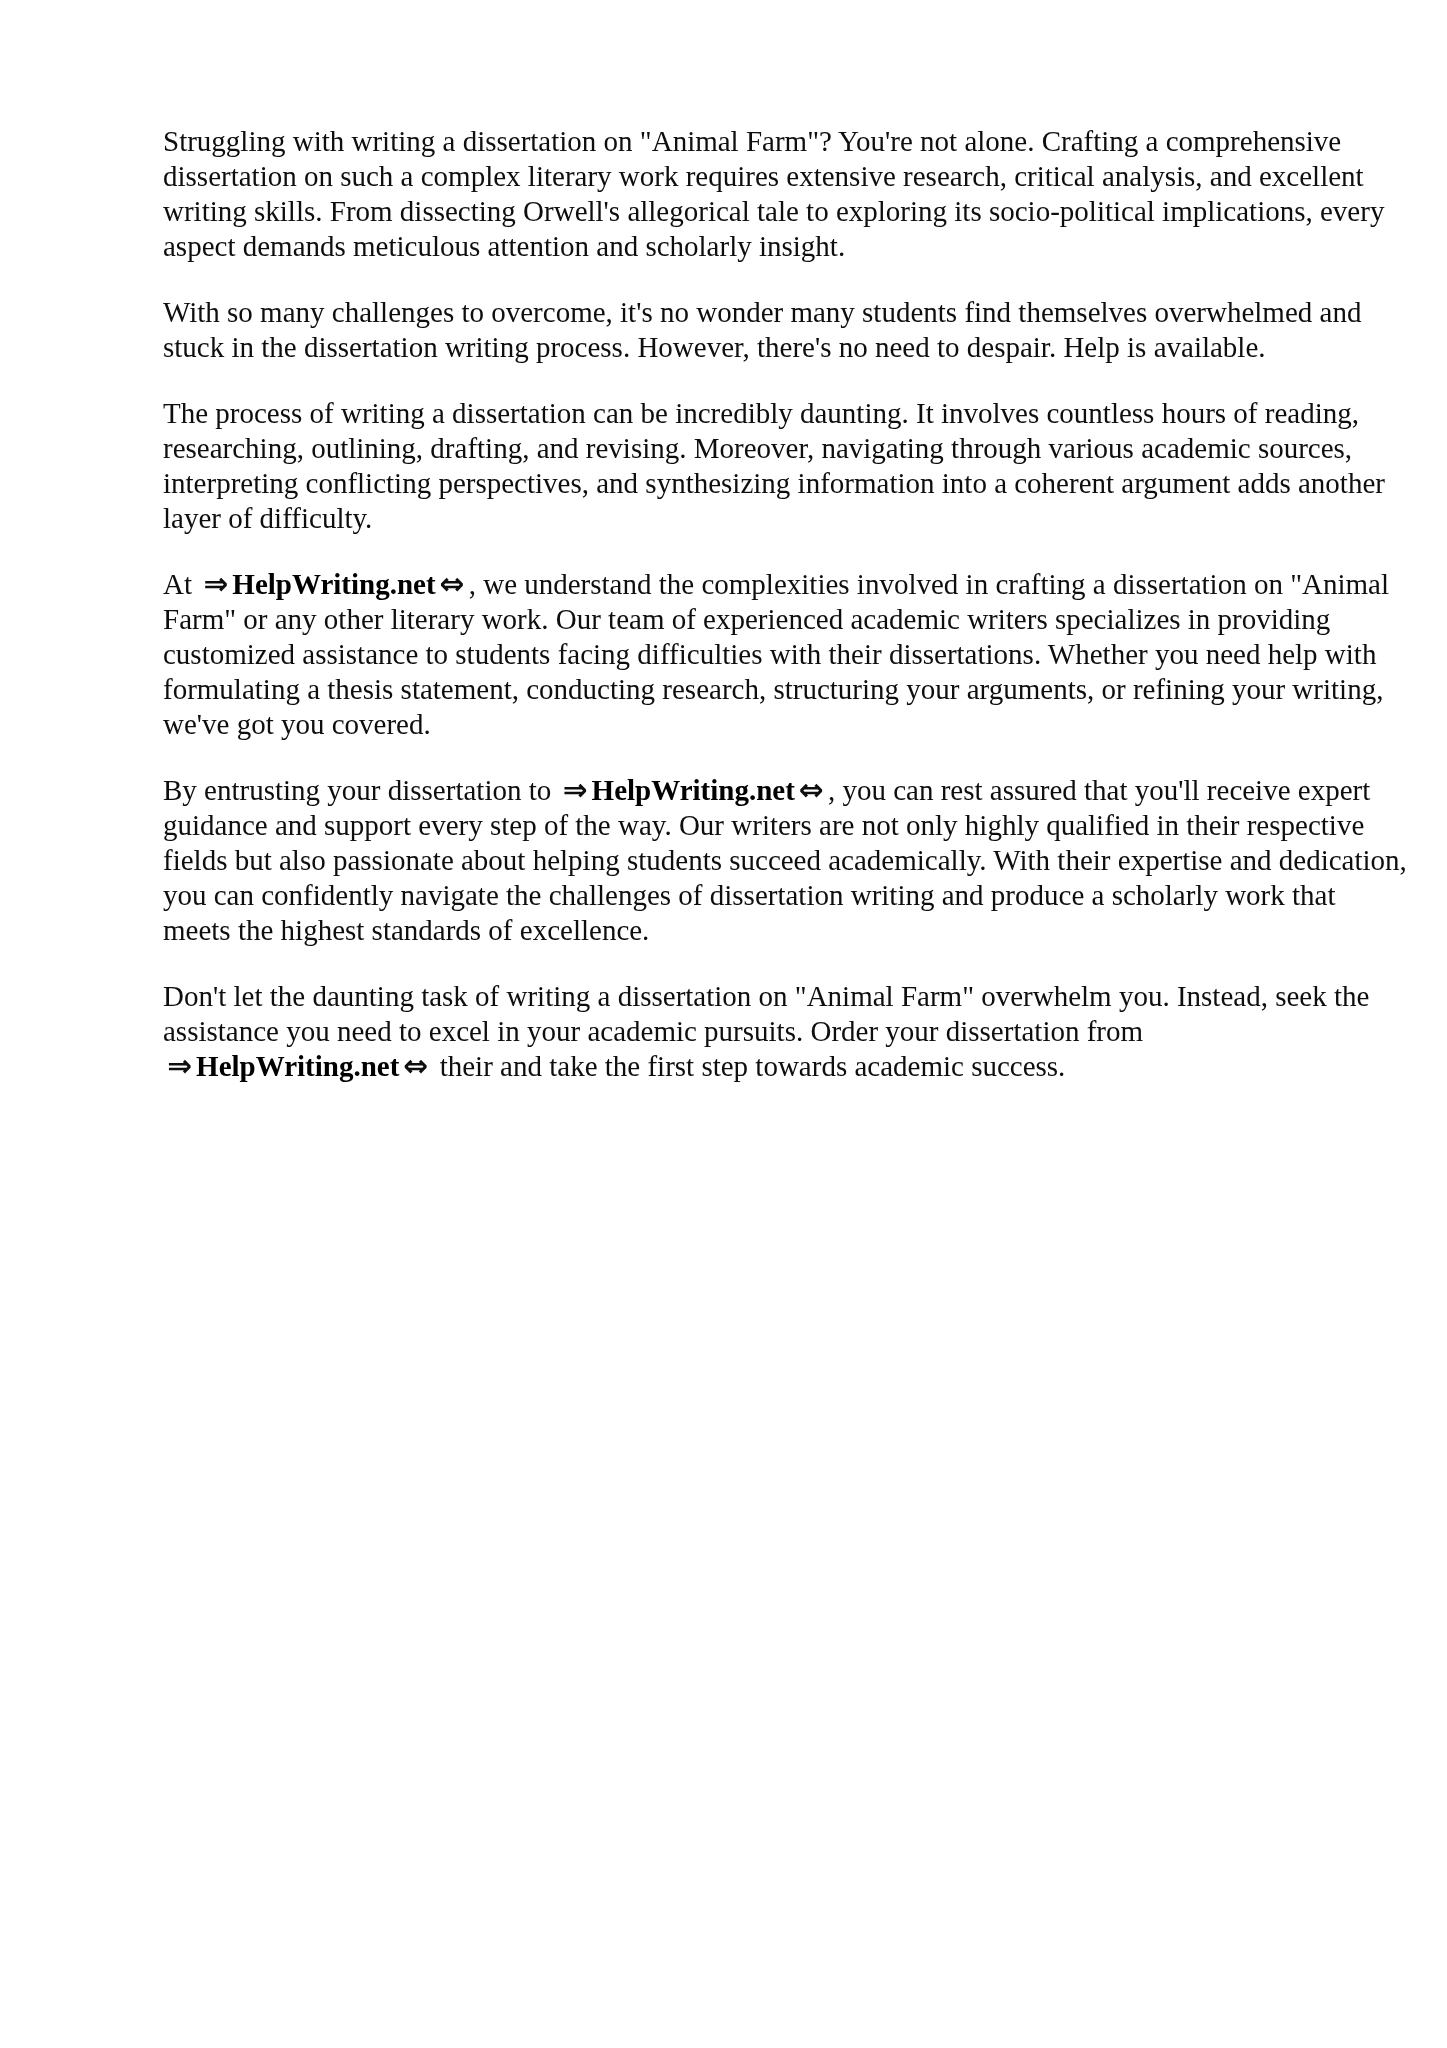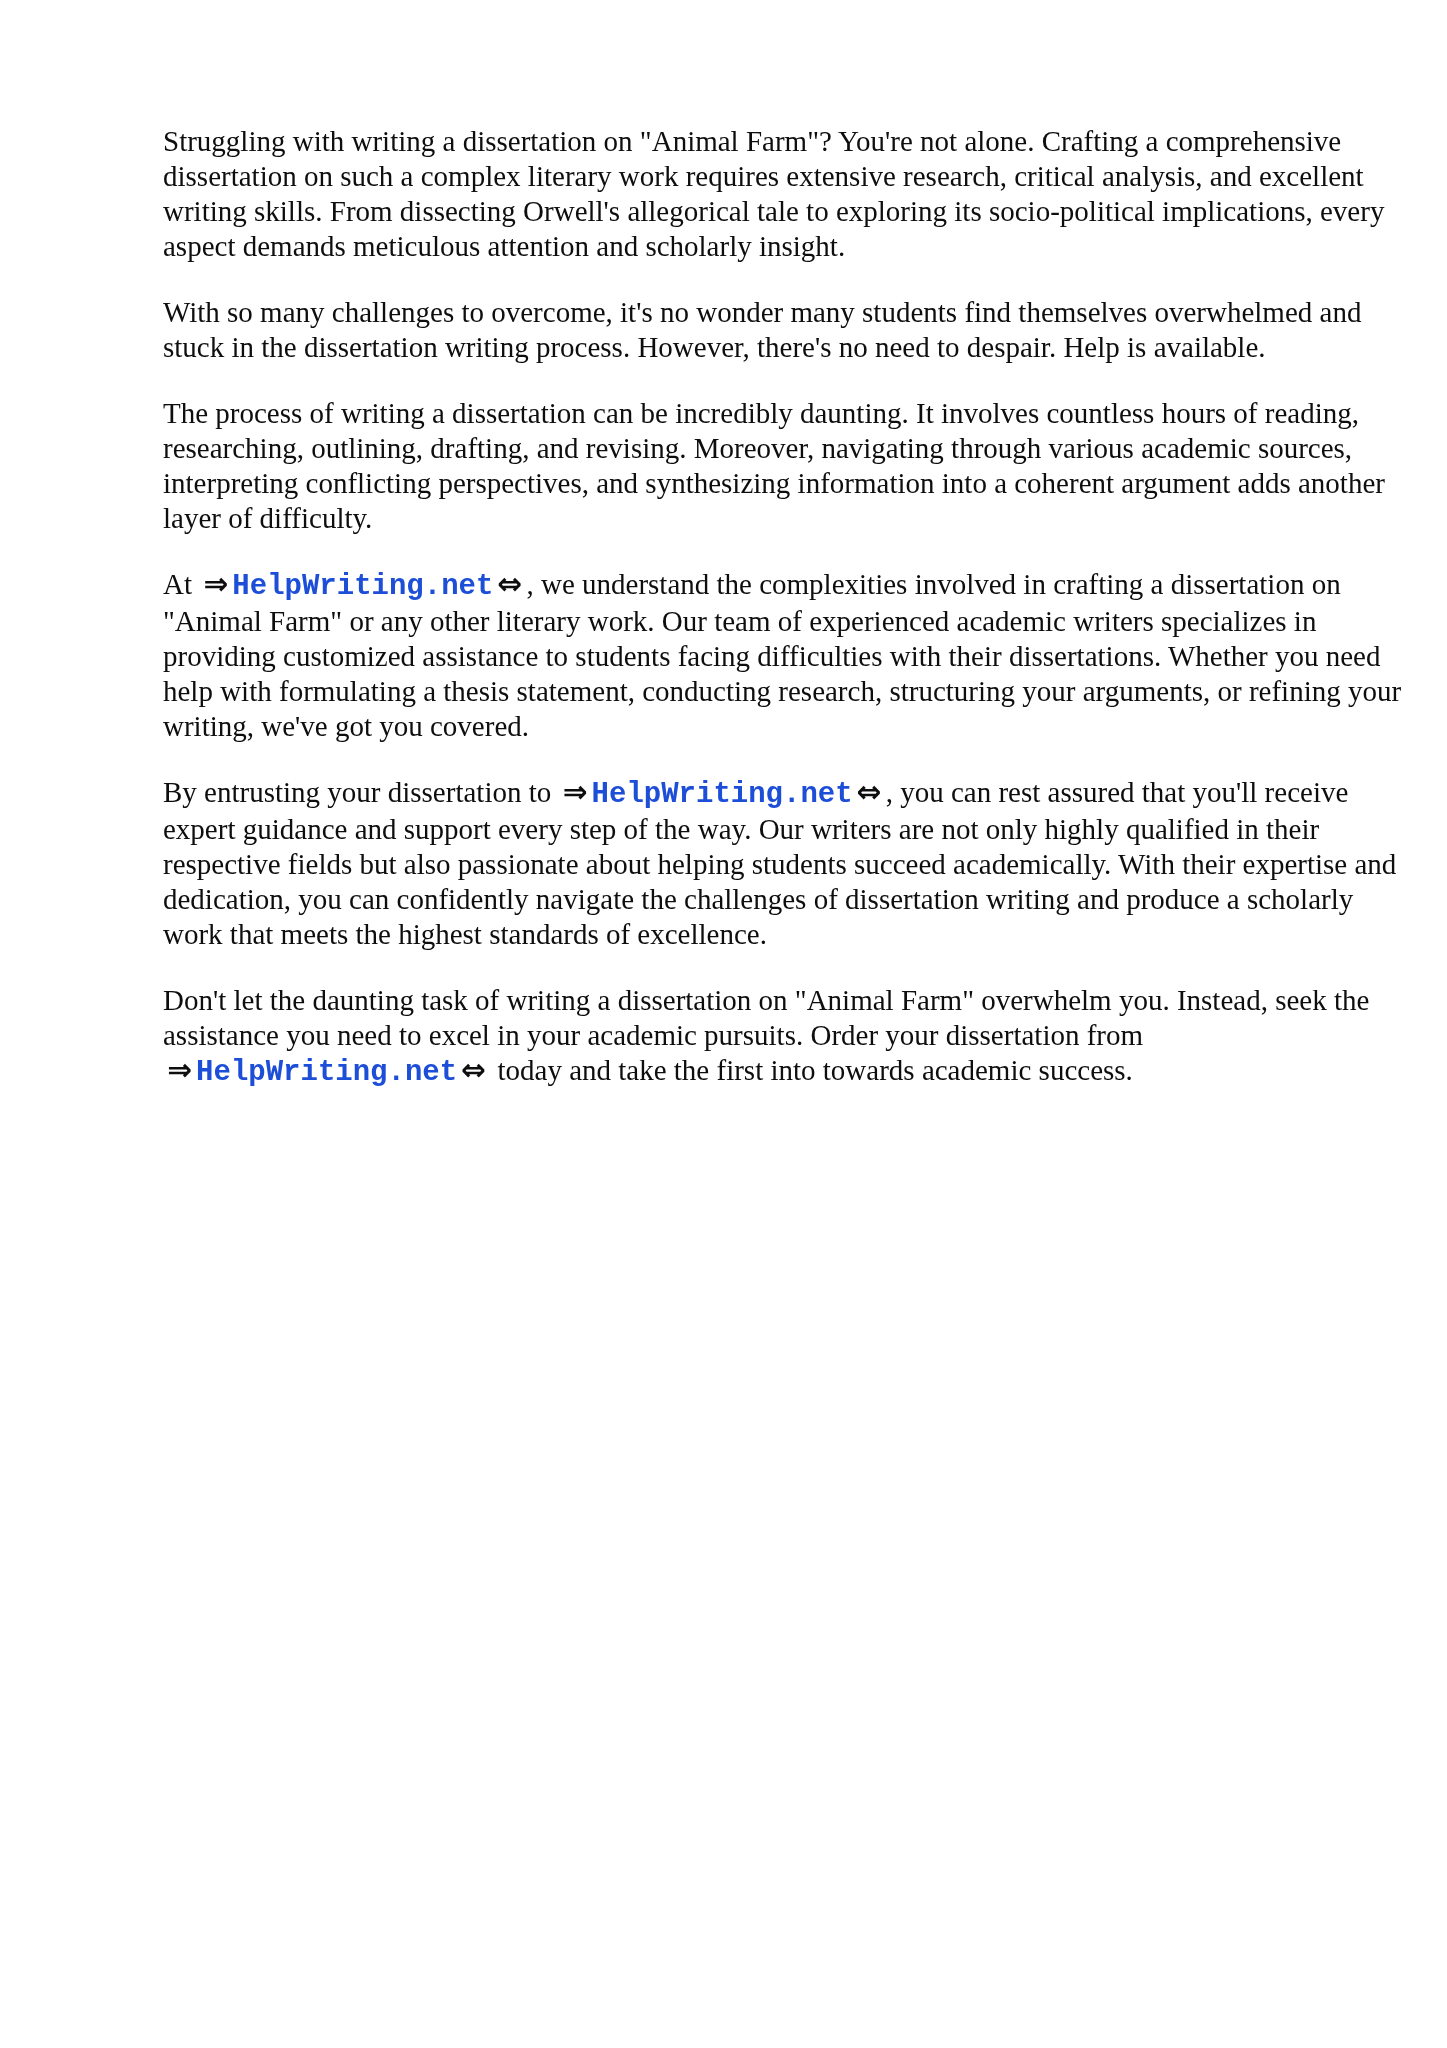--- a/index.html
+++ b/index.html
@@ -21,39 +21,38 @@
   }
   .doc-body p {
     margin: 0 0 31px 0;
     font-family: "Liberation Serif", "DejaVu Serif", serif;
     font-size: 29px;
     line-height: 35px;
     color: #0e0e0e;
     text-align: left;
   }
   .hw-link {
-    color: #1d4ed8;
+    color: #000000;
     font-weight: 700;
     text-decoration: none;
     cursor: pointer;
-    font-family: Liberation Mono, monospace;
   }
   .arrow {
     font-family: "DejaVu Sans", sans-serif;
     font-weight: 700;
     font-size: 1.02em;
     color: #0e0e0e;
     margin: 0 0.14em;
   }
 </style>
 </head>
 <body>
 
 <div class="page">
   <div class="doc-body">
       <p><span>Struggling with writing a dissertation on "Animal Farm"? You're not alone. Crafting a comprehensive dissertation on such a complex literary work requires extensive research, critical analysis, and excellent writing skills. From dissecting Orwell's allegorical tale to exploring its socio-political implications, every aspect demands meticulous attention and scholarly insight.</span></p>
       <p><span>With so many challenges to overcome, it's no wonder many students find themselves overwhelmed and stuck in the dissertation writing process. However, there's no need to despair. Help is available.</span></p>
       <p><span>The process of writing a dissertation can be incredibly daunting. It involves countless hours of reading, researching, outlining, drafting, and revising. Moreover, navigating through various academic sources, interpreting conflicting perspectives, and synthesizing information into a coherent argument adds another layer of difficulty.</span></p>
       <p><span>At </span><span class="arrow">⇒</span><a class="hw-link" href="#">HelpWriting.net</a><span class="arrow">⇔</span><span>, we understand the complexities involved in crafting a dissertation on "Animal Farm" or any other literary work. Our team of experienced academic writers specializes in providing customized assistance to students facing difficulties with their dissertations. Whether you need help with formulating a thesis statement, conducting research, structuring your arguments, or refining your writing, we've got you covered.</span></p>
       <p><span>By entrusting your dissertation to </span><span class="arrow">⇒</span><a class="hw-link" href="#">HelpWriting.net</a><span class="arrow">⇔</span><span>, you can rest assured that you'll receive expert guidance and support every step of the way. Our writers are not only highly qualified in their respective fields but also passionate about helping students succeed academically. With their expertise and dedication, you can confidently navigate the challenges of dissertation writing and produce a scholarly work that meets the highest standards of excellence.</span></p>
-      <p><span>Don't let the daunting task of writing a dissertation on "Animal Farm" overwhelm you. Instead, seek the assistance you need to excel in your academic pursuits. Order your dissertation from </span><span class="arrow">⇒</span><a class="hw-link" href="#">HelpWriting.net</a><span class="arrow">⇔</span><span> today and take the first into towards academic success.</span></p>
+      <p><span>Don't let the daunting task of writing a dissertation on "Animal Farm" overwhelm you. Instead, seek the assistance you need to excel in your academic pursuits. Order your dissertation from </span><span class="arrow">⇒</span><a class="hw-link" href="#">HelpWriting.net</a><span class="arrow">⇔</span><span> their and take the first step towards academic success.</span></p>
     </div>
 </div>
 
 </body></html>

